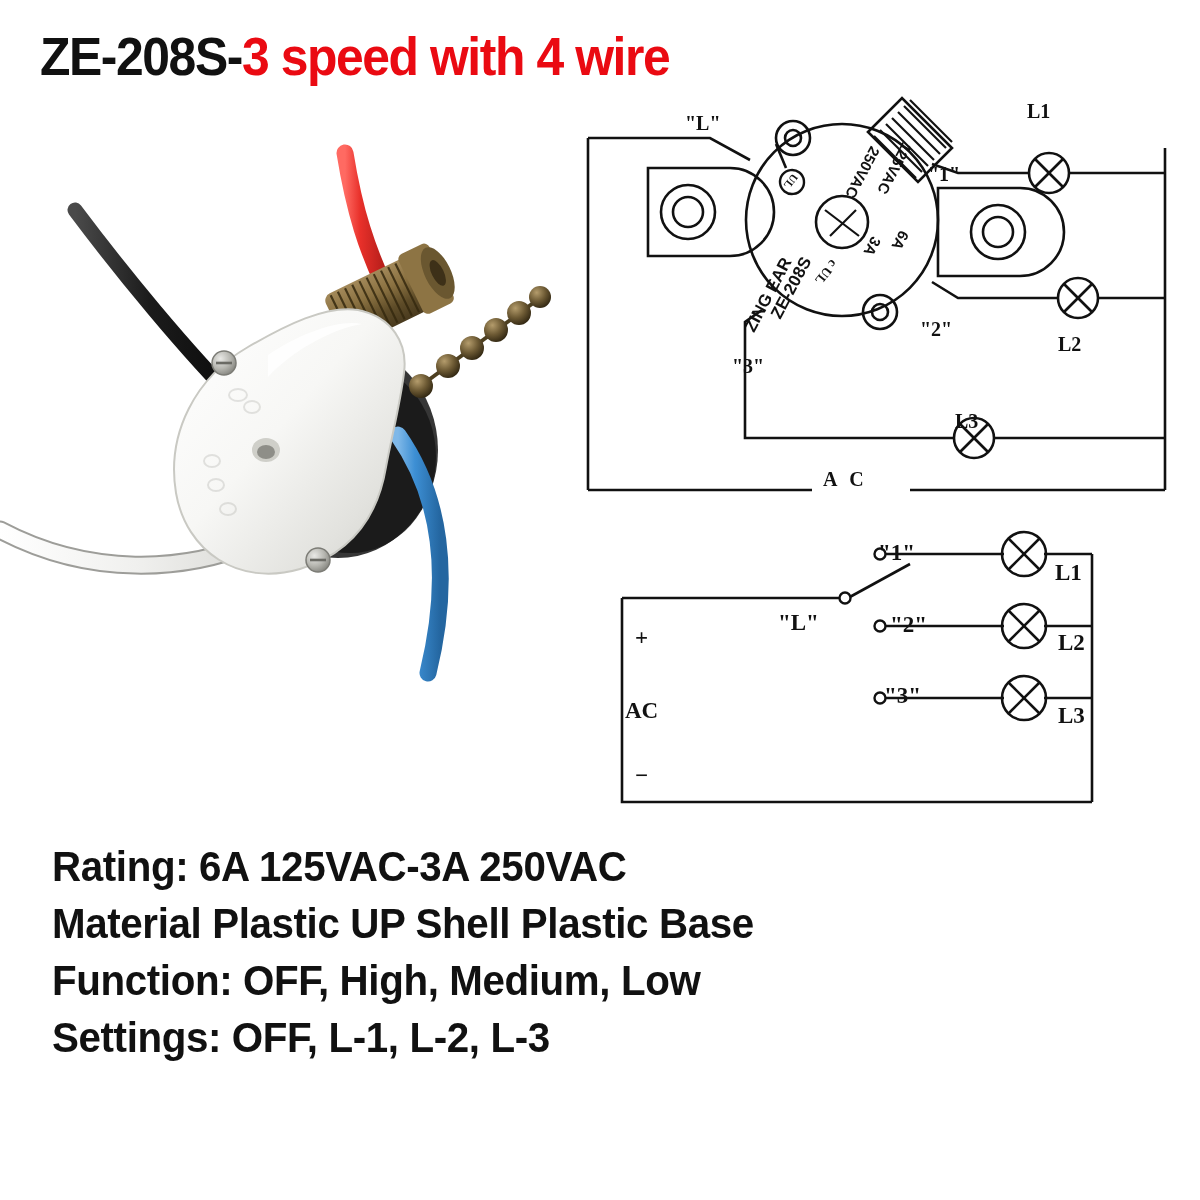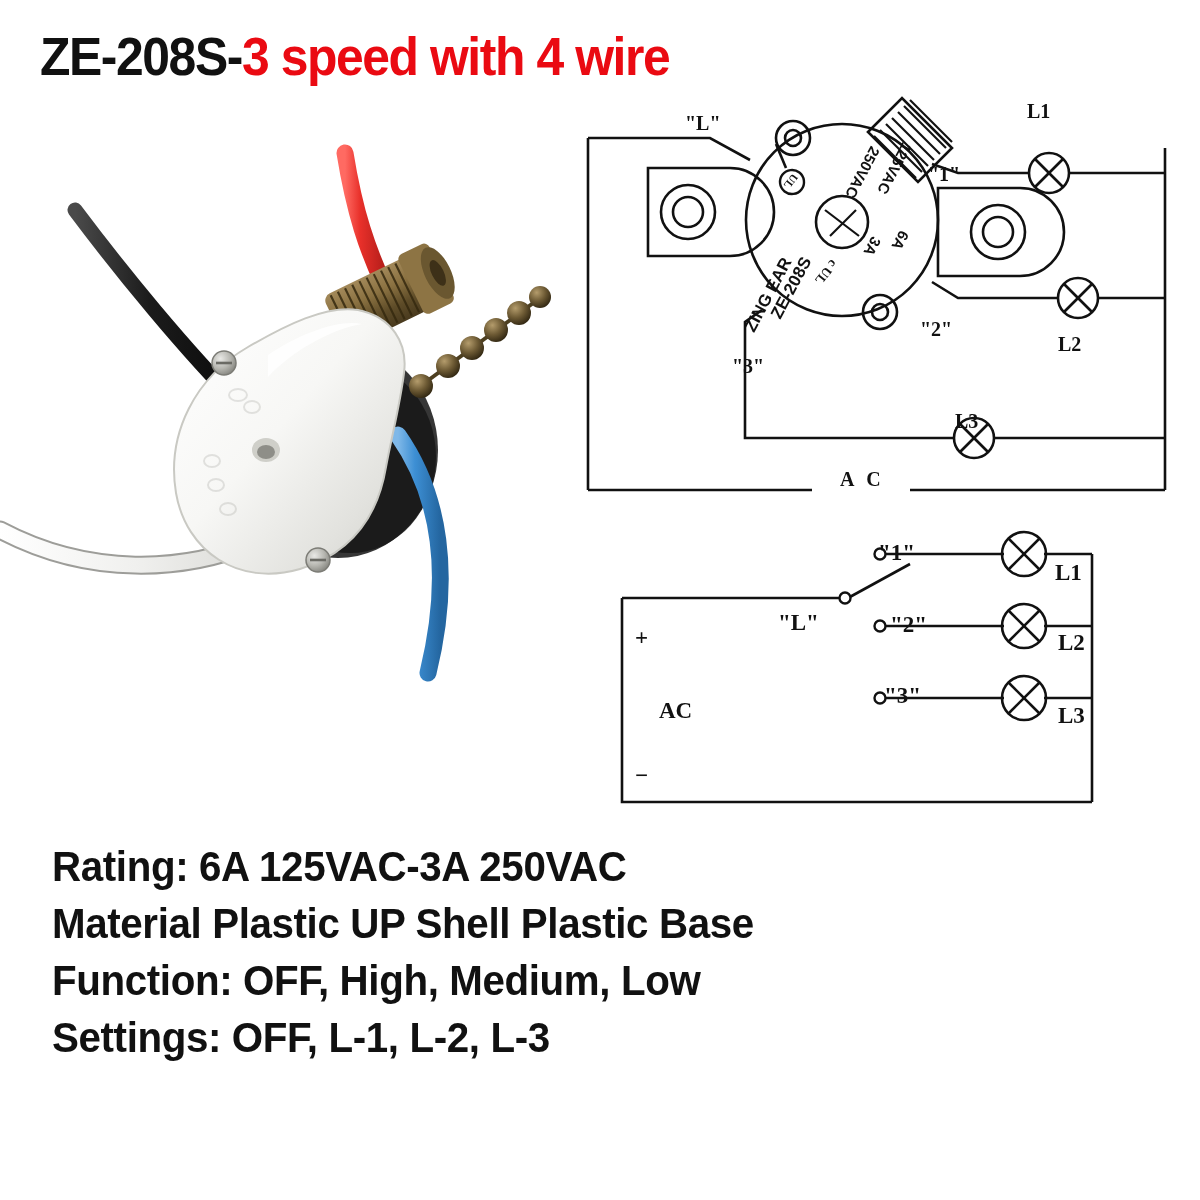--- a/index.html
+++ b/index.html
@@ -27,33 +27,33 @@
 
   
   #diag-top .lbl{font-size:20px;}
   .t-L {left:105px; top:52px;}
   .t-1 {left:348px; top:103px;}
   .t-2 {left:340px; top:258px;}
   .t-3 {left:152px; top:295px;}
   .t-L1{left:447px; top:40px; font-size:18px;}
   .t-L2{left:478px; top:273px;font-size:18px;}
   .t-L3{left:375px; top:350px;font-size:18px;}
-  .t-AC{left:260px; top:408px; font-size:21px; letter-spacing:4px;}
+  .t-AC{left:243px; top:408px; font-size:21px; letter-spacing:4px;}
 
   
   #diag-bottom .lbl{font-size:23px;}
   .b-1 {left:278px; top:20px;}
   .b-2 {left:290px; top:92px;}
   .b-3 {left:284px; top:163px;}
   .b-L {left:178px; top:90px;}
   .b-L1{left:455px; top:40px; font-size:22px;}
   .b-L2{left:458px; top:110px;font-size:22px;}
   .b-L3{left:458px; top:183px;font-size:22px;}
   .b-plus {left:35px; top:105px; font-size:24px;}
-  .b-ac   {left:25px; top:178px; font-size:25px;padding-left:34px;}
+  .b-ac   {left:25px; top:178px; font-size:25px;}
   .b-minus{left:35px; top:243px; font-size:24px;}
 
   
   .cap-txt{position:absolute;font-family:"Liberation Sans",sans-serif;
            font-weight:bold;color:#111;white-space:nowrap;}
 
   
   #specs{position:absolute;left:52px;top:838px;width:1000px;}
   #specs div{font-family:"Liberation Sans",sans-serif;font-weight:bold;
              font-size:42px;line-height:57px;color:#111;letter-spacing:-0.4px;

